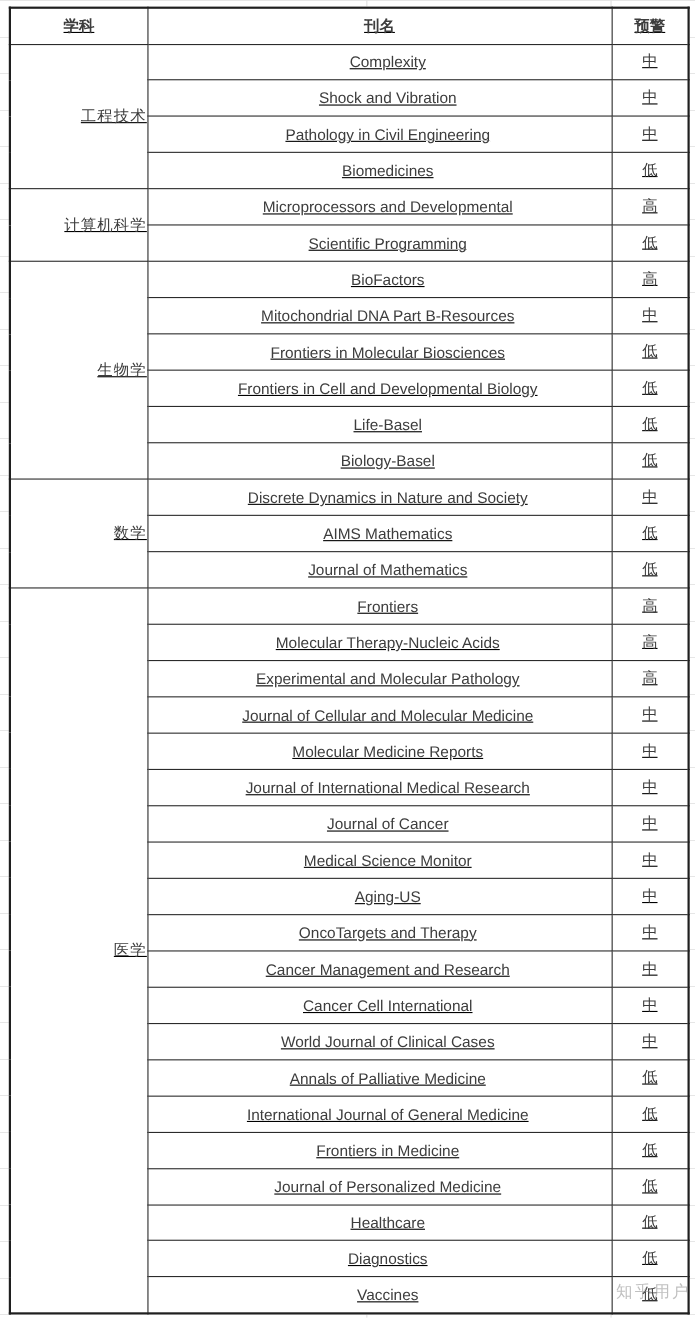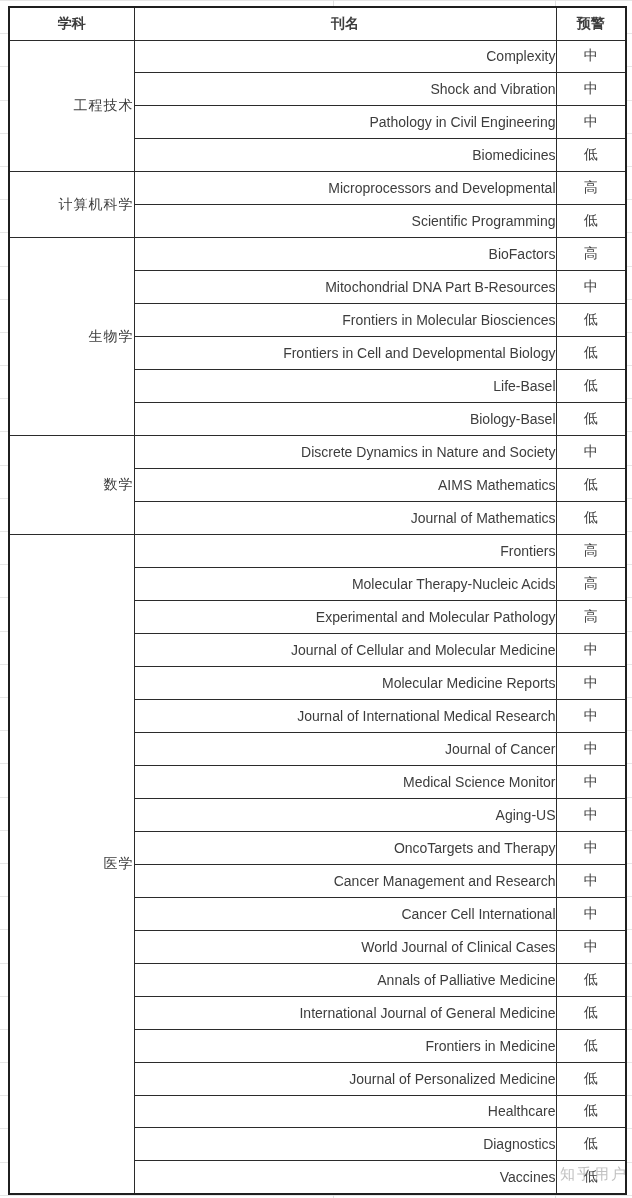--- a/index.html
+++ b/index.html
@@ -43,21 +43,21 @@
     z-index: 1;
   }
   table.journal-table td, table.journal-table th {
     border: 1px solid #2b2b2b;
     font-size: 14px;
     color: #3d3d3d;
     vertical-align: middle;
     overflow: hidden;
     white-space: nowrap;
   }
-  table.journal-table { border: 2px solid #1f1f1f; }
+  table.journal-table { border: 2px solid #1f1f1f; text-decoration: underline; }
   col.col-subject { width: 125px; }
   col.col-journal { width: 422px; }
   col.col-warning { width: 70px; }
 
   tr { height: 32.97px; }
   tr.header-row { height: 33px; }
 
   th {
     font-weight: bold;
     font-size: 15px;
@@ -65,21 +65,21 @@
     text-align: center;
     background: #ffffff;
   }
   td.subject-cell {
     text-align: right;
     font-size: 15px;
     color: #333333;
     letter-spacing: 1px;
   }
   td.journal-cell {
-    text-align: right;
+    text-align: center;
     padding-left: 15px;
     color: #3d3d3d;
   }
   td.warning-cell {
     text-align: center;
     font-size: 14px;
     color: #333333;
   }
 
   .watermark {

